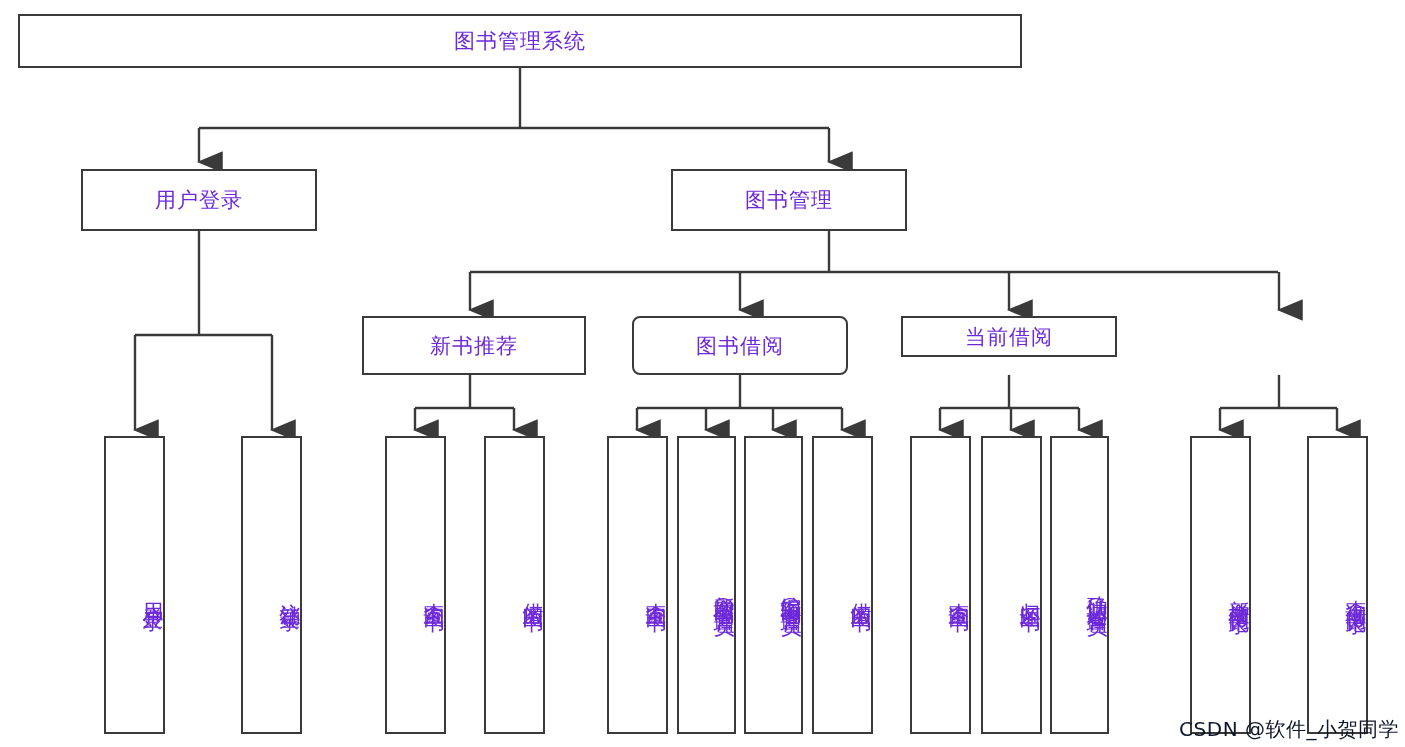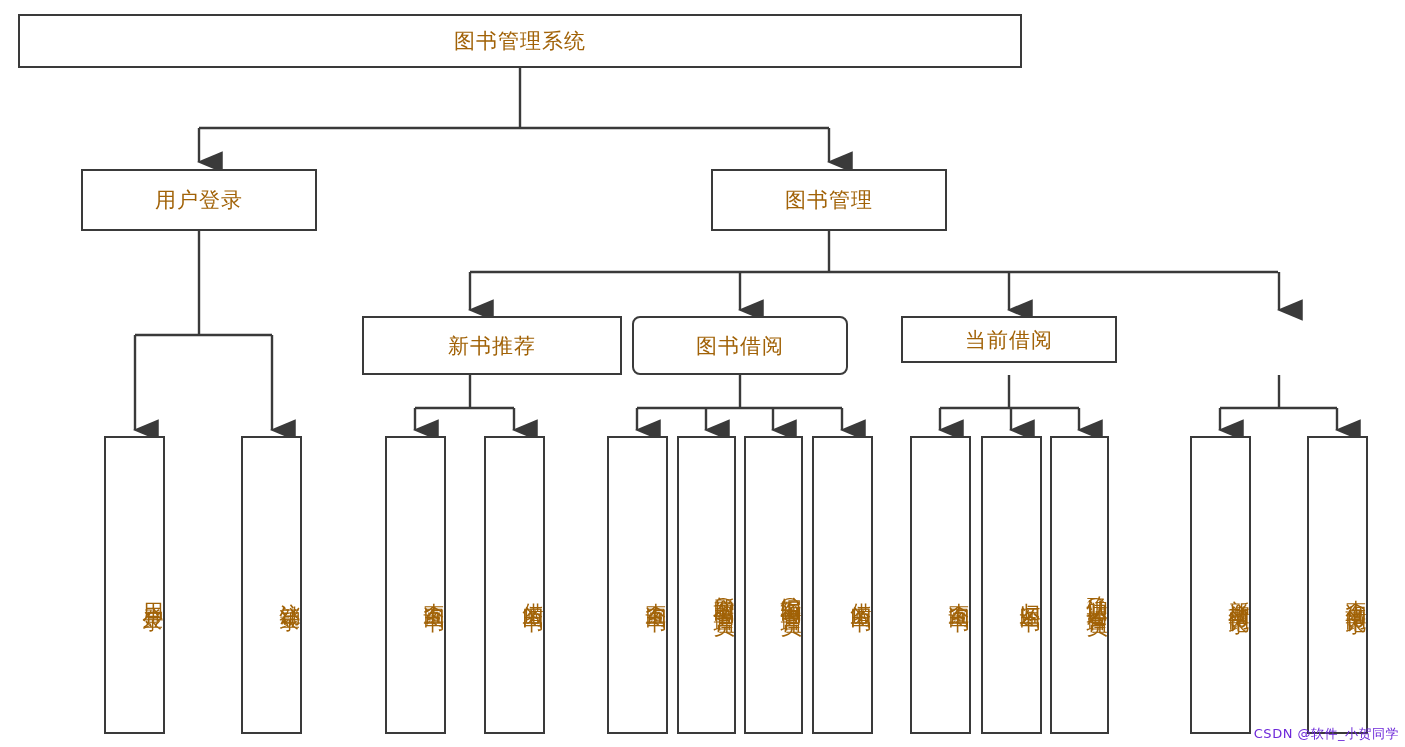--- a/index.html
+++ b/index.html
@@ -26,21 +26,21 @@
     pointer-events: none;
   }
   .node {
     position: absolute;
     box-sizing: border-box;
     border: 2px solid #3a3a3a;
     background: #ffffff;
     display: flex;
     align-items: center;
     justify-content: center;
-    color: #a16207;
+    color: #6d28d9;
   }
   .node.horizontal {
     font-size: 21px;
     letter-spacing: 1px;
   }
   .node.vertical {
     writing-mode: vertical-rl;
     text-orientation: upright;
     font-size: 21px;
     letter-spacing: 3px;
@@ -50,22 +50,22 @@
     line-height: 1;
   }
   .node-label {
     display: block;
     white-space: nowrap;
   }
   #watermark {
     position: absolute;
     right: 6px;
     bottom: 4px;
-    font-size: 13px;
-    color: #6d28d9;
+    font-size: 20px;
+    color: #0f172a;
     white-space: nowrap;
     letter-spacing: 0.5px;
   }
 </style>
 </head>
 <body>
 
 <div id="diagram-root">
 
   <svg class="connectors" viewBox="0 0 1405 747" xmlns="http://www.w3.org/2000/svg">
@@ -118,31 +118,31 @@
     </g>
   </svg>
 
   <div class="node horizontal" id="node-root" style="left: 18px; top: 14px; width: 1004px; height: 54px;">
     <span class="node-label">图书管理系统</span>
   </div>
 
   <div class="node horizontal" id="node-l2-0" style="left: 81px; top: 169px; width: 236px; height: 62px;">
     <span class="node-label">用户登录</span>
   </div>
-  <div class="node horizontal" id="node-l2-1" style="left: 711px; top: 169px; width: 236px; height: 62px;">
+  <div class="node horizontal" id="node-l2-1" style="left: 671px; top: 169px; width: 236px; height: 62px;">
     <span class="node-label">图书管理</span>
   </div>
 
-  <div class="node horizontal" id="node-l3-0" style="left: 362px; top: 316px; width: 260px; height: 59px;">
+  <div class="node horizontal" id="node-l3-0" style="left: 362px; top: 316px; width: 224px; height: 59px;">
     <span class="node-label">新书推荐</span>
   </div>
   <div class="node horizontal" id="node-l3-1" style="left: 632px; top: 316px; width: 216px; height: 59px; border-radius: 8px;">
     <span class="node-label">图书借阅</span>
   </div>
-  <div class="node horizontal" id="node-l3-2" style="left: 901px; top: 316px; width: 216px; height: 47px;">
+  <div class="node horizontal" id="node-l3-2" style="left: 901px; top: 316px; width: 216px; height: 41px;">
     <span class="node-label">当前借阅</span>
   </div>
 
   <div class="node vertical" id="node-leaf-0" style="left: 104px; top: 436px; width: 61px; height: 298px;">
     <span class="node-label">用户登录</span>
   </div>
   <div class="node vertical" id="node-leaf-1" style="left: 241px; top: 436px; width: 61px; height: 298px;">
     <span class="node-label">注销登录</span>
   </div>
   <div class="node vertical" id="node-leaf-2" style="left: 385px; top: 436px; width: 61px; height: 298px;">

